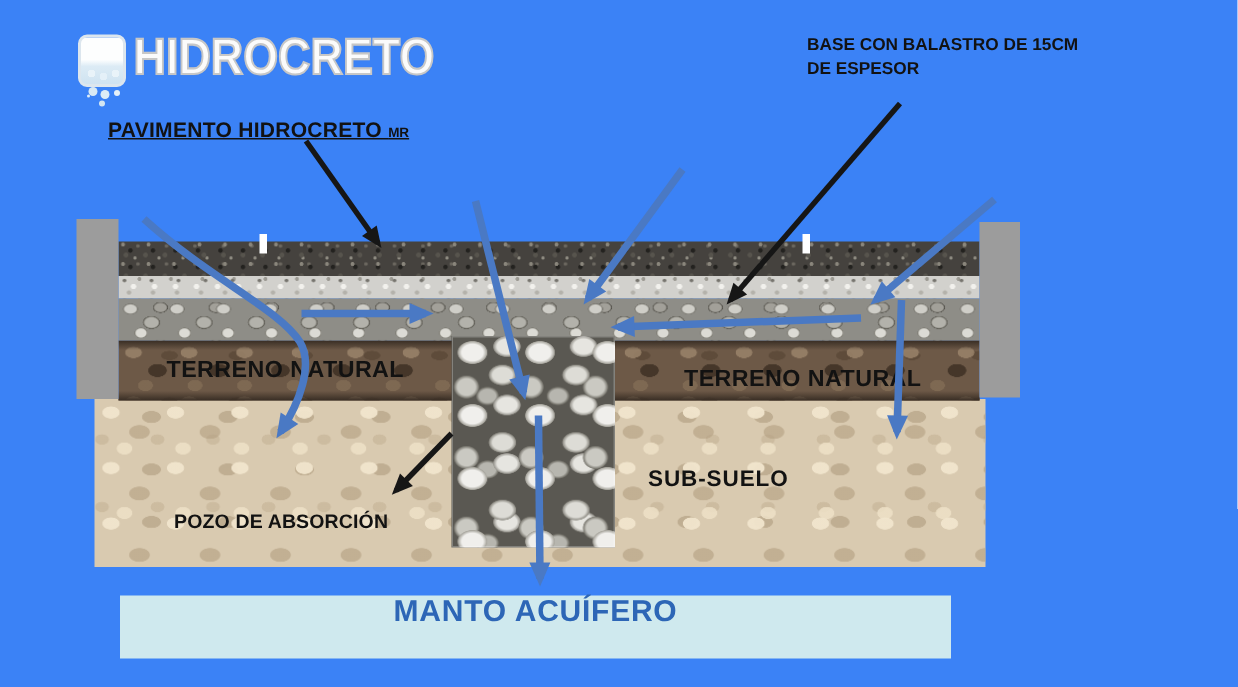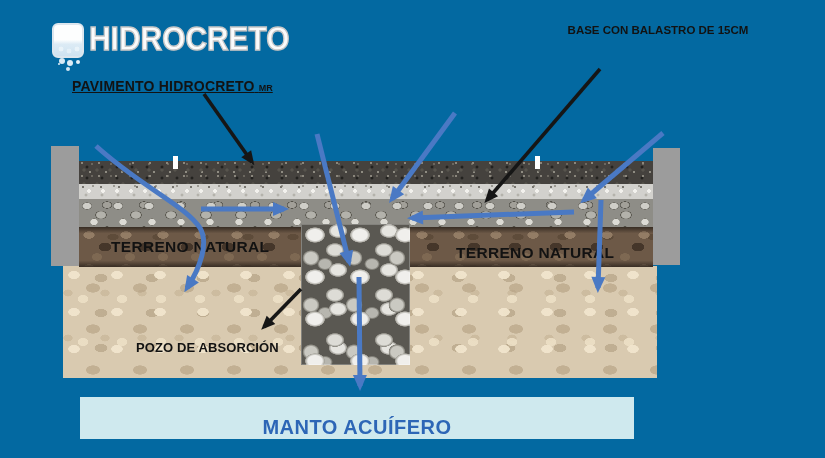--- a/index.html
+++ b/index.html
@@ -1,17 +1,17 @@
 <!DOCTYPE html>
 <html><head>
 <meta charset="utf-8">
 <style>
   html,body{margin:0;padding:0;background:#fff;}
   .stage{
-    position:relative;width:825px;height:458px;background:#0369a1;overflow:hidden;
+    position:relative;width:825px;height:458px;background:#3b82f6;overflow:hidden;
     font-family:"Liberation Sans",sans-serif;
   }
   .abs{position:absolute;}
 
   
   .logo-icon{
     left:52px;top:23px;width:28px;height:31px;
     border:2px solid #dce6ee;border-radius:6px;
     background:
       radial-gradient(circle 4px at 7px 24px, #e9f3f9 60%, rgba(0,0,0,0) 65%),
@@ -29,25 +29,25 @@
     left:89px;top:20px;font-weight:bold;font-size:34px;line-height:36px;
     color:#fbfbfb;-webkit-text-stroke:1.4px #c7c7c7;
     text-shadow:0 1px 1px rgba(150,150,150,.35);
     transform:scaleX(.88);transform-origin:left top;white-space:nowrap;z-index:3;
   }
 
   
   .lbl{color:#121212;font-weight:bold;white-space:nowrap;z-index:11;}
   .pavement-label{left:72px;top:78px;font-size:14px;letter-spacing:.2px;text-decoration:underline;}
   .pavement-label .tm{font-size:9px;letter-spacing:0;}
-  .base-label{left:538px;top:23px;width:240px;text-align:center;font-size:11.5px;line-height:15.5px;white-space:normal;}
+  .base-label{left:538px;top:23px;width:240px;text-align:left;font-size:11.5px;line-height:15.5px;white-space:normal;}
   .terreno-left{left:111px;top:238px;font-size:15.5px;letter-spacing:.3px;}
   .terreno-right{left:456px;top:244px;font-size:15.5px;letter-spacing:.3px;}
   .subsuelo-label{left:432px;top:311px;font-size:15px;letter-spacing:.6px;}
-  .pozo-label{left:116px;top:340px;font-size:13px;letter-spacing:.1px;margin-left:20px;}
+  .pozo-label{left:116px;top:340px;font-size:13px;letter-spacing:.1px;}
 
   
   .curb{background:#9c9c9c;z-index:6;}
   .curb-left{left:51px;top:146px;width:28px;height:120px;}
   .curb-right{left:653px;top:148px;width:27px;height:117px;}
 
   .layer-dark{
     left:79px;top:161px;width:574px;height:23px;z-index:4;
     background-color:#45423e;
     background-image:
@@ -113,21 +113,21 @@
       radial-gradient(ellipse 11px 10px at 10px 34px, #cac9c2 55%, #7b7971 74%, rgba(0,0,0,0) 78%),
       radial-gradient(ellipse 12px 9px at 37px 7px, #e6e5e0 55%, #999790 74%, rgba(0,0,0,0) 78%),
       radial-gradient(ellipse 10px 8px at 24px 40px, #b7b6af 55%, #6e6c64 74%, rgba(0,0,0,0) 78%);
     background-size:45px 42px,49px 45px,43px 47px,51px 39px,47px 49px;
     box-shadow:inset 0 0 0 1px rgba(255,255,255,.25);
   }
 
   
   .manto-band{
     left:80px;top:397px;width:554px;height:42px;z-index:2;
-    background:#cfe9ee;display:flex;align-items:flex-end;justify-content:center;
+    background:#cfe9ee;display:flex;align-items:flex-start;justify-content:center;
   }
   .manto-text{
     color:#2d66b6;font-weight:bold;font-size:20px;letter-spacing:.5px;white-space:nowrap;
   }
 
   
   .arrows{left:0;top:0;width:825px;height:458px;z-index:12;pointer-events:none;}
 </style>
 </head>
 <body>
@@ -136,37 +136,39 @@
 
   <div class="abs logo-icon"></div>
   <div class="abs logo-text">HIDROCRETO</div>
 
   <div class="abs lbl pavement-label">
     <span>PAVIMENTO HIDROCRETO</span>
     <span class="tm">MR</span>
   </div>
   <div class="abs lbl base-label">
     <div>BASE CON BALASTRO DE 15CM</div>
+    <div>DE ESPESOR</div>
   </div>
 
   <div class="abs curb curb-left"></div>
   <div class="abs curb curb-right"></div>
 
   <div class="abs layer-dark"></div>
   <div class="abs layer-white"></div>
   <div class="abs layer-gravel"></div>
   <div class="abs joint joint-1"></div>
   <div class="abs joint joint-2"></div>
 
   <div class="abs layer-terreno"></div>
   <div class="abs layer-subsuelo"></div>
   <div class="abs pozo"></div>
 
   <div class="abs lbl terreno-left">TERRENO NATURAL</div>
   <div class="abs lbl terreno-right">TERRENO NATURAL</div>
+  <div class="abs lbl subsuelo-label">SUB-SUELO</div>
   <div class="abs lbl pozo-label">POZO DE ABSORCIÓN</div>
 
   <div class="abs manto-band">
     <span class="manto-text">MANTO ACUÍFERO</span>
   </div>
 
   <svg class="abs arrows" viewBox="0 0 825 458" xmlns="http://www.w3.org/2000/svg">
     <defs>
       <marker id="mb" markerUnits="userSpaceOnUse" markerWidth="18" markerHeight="16" refX="12" refY="8" orient="auto">
         <path d="M1,1 L17,8 L1,15 Z" fill="#4a79c4"></path>

